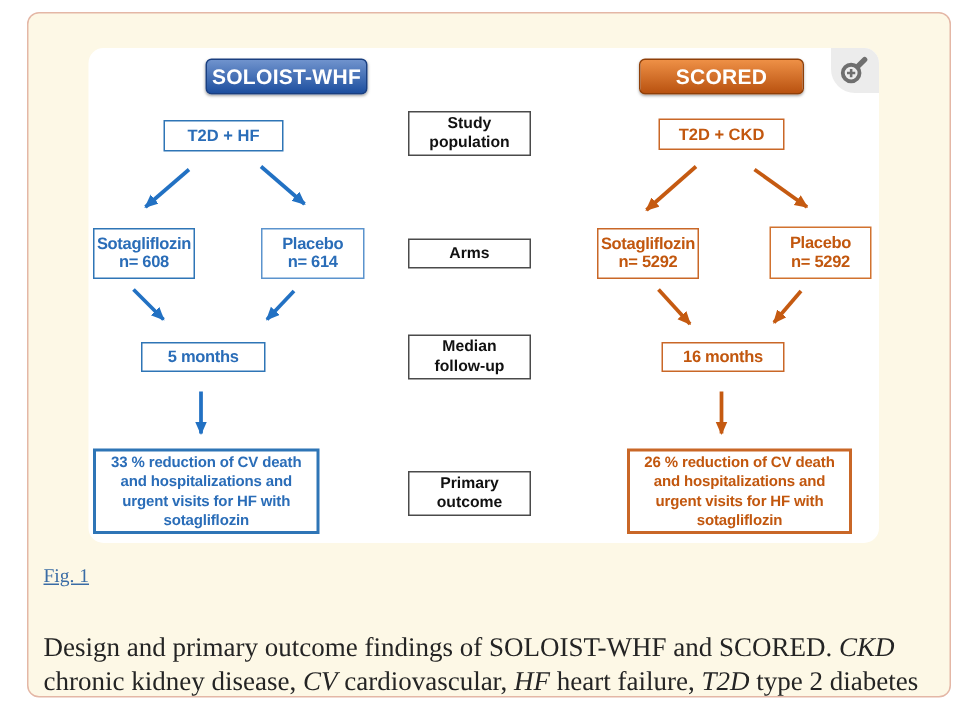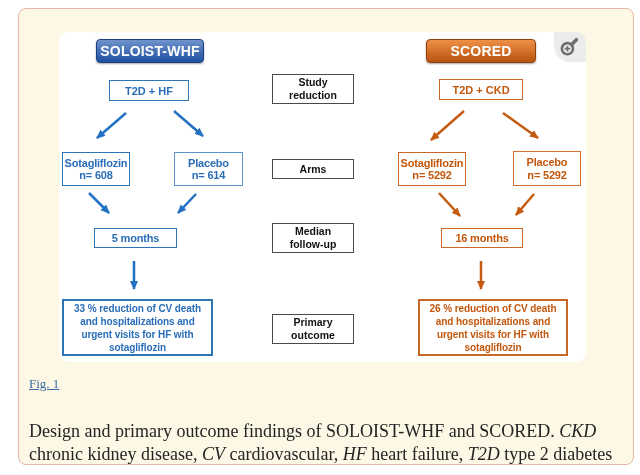--- a/index.html
+++ b/index.html
@@ -25,21 +25,21 @@
     position:absolute;box-sizing:border-box;background:#ffffff;
     display:flex;flex-direction:column;align-items:center;justify-content:center;
     text-align:center;font-weight:bold;
   }
   .hdr{
     position:absolute;box-sizing:border-box;border-radius:4px;
     display:flex;align-items:center;justify-content:center;
     color:#ffffff;font-weight:bold;font-size:14px;letter-spacing:.2px;
     box-shadow:0 1px 2px rgba(0,0,0,.35);
   }
-  .hdr-blue{background:linear-gradient(#7093cd,#1d4f9f);border:1px solid #1a3f80;}
+  .hdr-blue{background:linear-gradient(#7093cd,#1d4f9f);border:1px solid #1a3f80;margin-left:41px;}
   .hdr-orange{background:linear-gradient(#ee9046,#b95210);border:1px solid #8f3f08;}
   .blue{color:#2a6db8;border:1.5px solid #2e75b6;}
   .orange{color:#c2570e;border:1.5px solid #c96727;}
   .blue-thick{border-width:2px;}
   .orange-thick{border-width:2px;}
   .f11{font-size:11px;}
   .f10{font-size:10px;line-height:13px;letter-spacing:-0.1px;}
   .f105{font-size:11px;line-height:12.5px;letter-spacing:-0.2px;}
   .rowlabel{
     border:1px solid #4a4a4a;color:#111;font-size:10.5px;line-height:13px;
@@ -111,21 +111,21 @@
       <span>Placebo</span>
       <span>n= 614</span>
     </div>
 
     <div class="dbox blue f105" style="left:35px;top:196px;width:83px;height:20px;">5 months</div>
 
     <div class="dbox blue blue-thick f10" style="left:3px;top:267px;width:151px;height:57px;padding:3px 4px;">33 % reduction of CV death and hospitalizations and urgent visits for HF with sotagliflozin</div>
 
     <div class="dbox rowlabel" style="left:213px;top:42px;width:82px;height:30px;">
       <span>Study</span>
-      <span>reduction</span>
+      <span>population</span>
     </div>
 
     <div class="dbox rowlabel" style="left:213px;top:127px;width:82px;height:20px;">Arms</div>
 
     <div class="dbox rowlabel" style="left:213px;top:191px;width:82px;height:30px;">
       <span>Median</span>
       <span>follow-up</span>
     </div>
 
     <div class="dbox rowlabel" style="left:213px;top:282px;width:82px;height:30px;">

